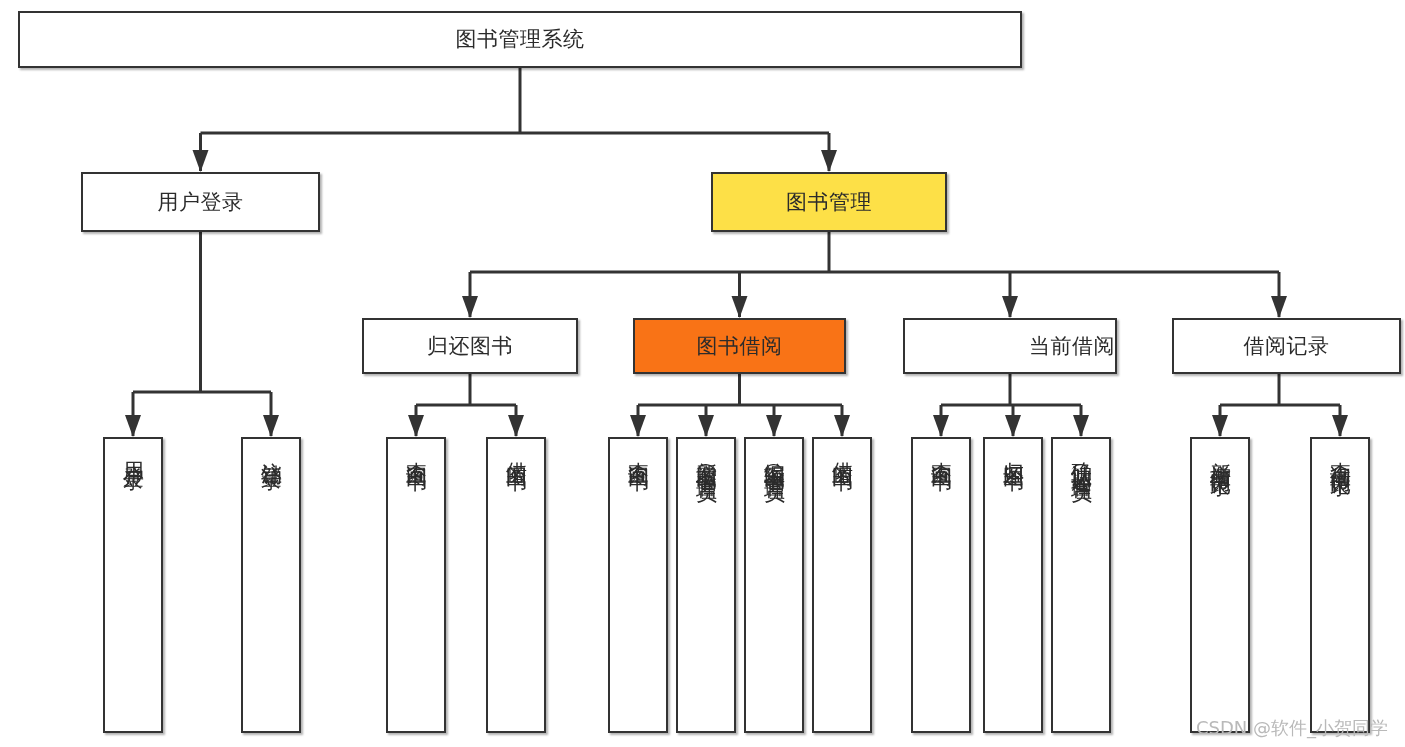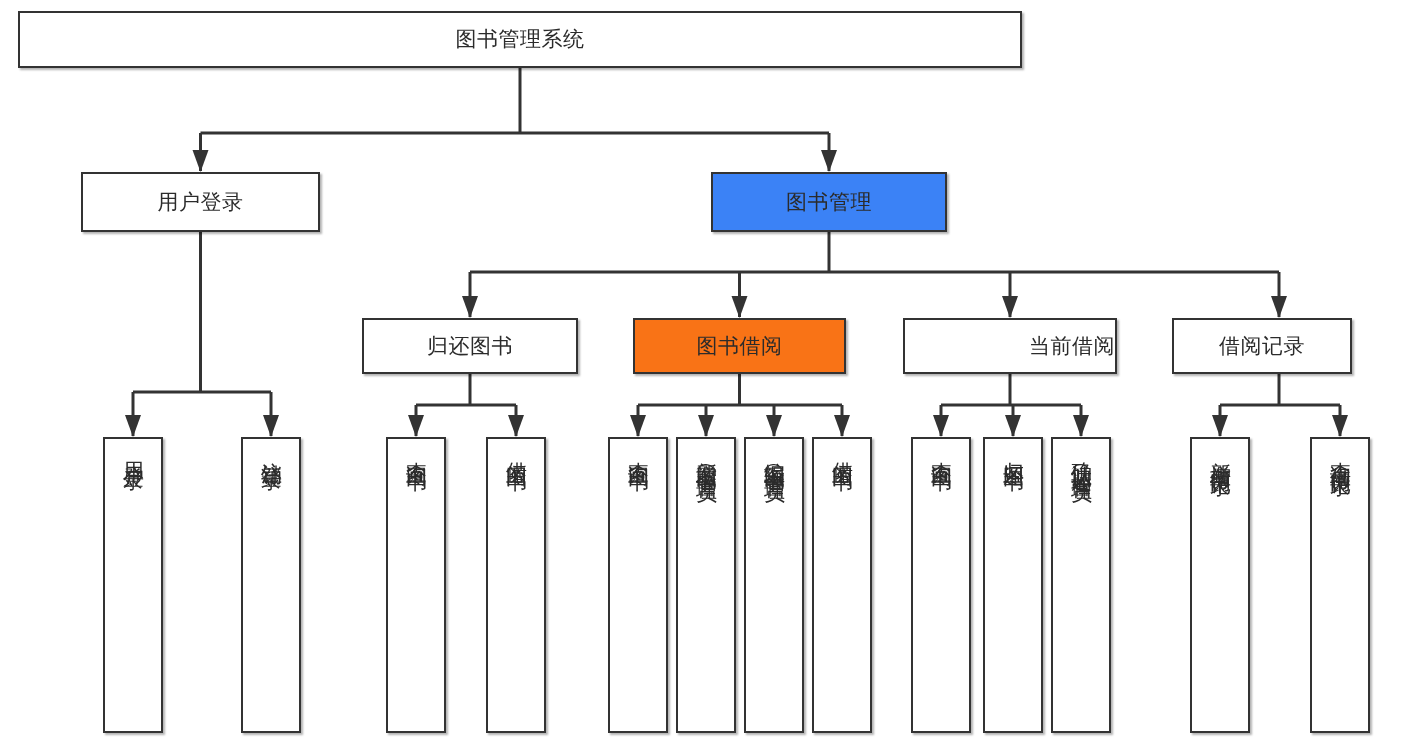--- a/index.html
+++ b/index.html
@@ -125,33 +125,33 @@
       <line x1="1340" y1="405" x2="1340" y2="436" stroke="#333333" stroke-width="3"></line>
       <polygon points="1332,415 1348,415 1340,437" fill="#333333"></polygon>
     </svg>
   <div id="nodes">
       <div class="node horiz" style="left: 18px; top: 11px; width: 1004px; height: 57px; border-color: rgb(51, 51, 51); background: rgb(255, 255, 255); color: rgb(43, 43, 43);">
         <span class="node-label">图书管理系统</span>
       </div>
       <div class="node horiz" style="left: 81px; top: 172px; width: 239px; height: 60px; border-color: rgb(51, 51, 51); background: rgb(255, 255, 255); color: rgb(43, 43, 43);">
         <span class="node-label">用户登录</span>
       </div>
-      <div class="node horiz" style="left: 711px; top: 172px; width: 236px; height: 60px; border-color: rgb(51, 51, 51); background: #3b82f6; color: rgb(43, 43, 43);">
+      <div class="node horiz" style="left: 711px; top: 172px; width: 236px; height: 60px; border-color: rgb(51, 51, 51); background: #fde047; color: rgb(43, 43, 43);">
         <span class="node-label">图书管理</span>
       </div>
       <div class="node horiz" style="left: 362px; top: 318px; width: 216px; height: 56px; border-color: rgb(51, 51, 51); background: rgb(255, 255, 255); color: rgb(43, 43, 43);">
         <span class="node-label">归还图书</span>
       </div>
       <div class="node horiz" style="left: 633px; top: 318px; width: 213px; height: 56px; border-color: rgb(51, 51, 51); background: #f97316; color: rgb(43, 43, 43);">
         <span class="node-label">图书借阅</span>
       </div>
       <div class="node horiz" style="left: 903px; top: 318px; width: 214px; height: 56px; border-color: rgb(51, 51, 51); background: rgb(255, 255, 255); color: rgb(43, 43, 43); justify-content: flex-end;">
         <span class="node-label">当前借阅</span>
       </div>
-      <div class="node horiz" style="left: 1172px; top: 318px; width: 180px; height: 56px; border-color: rgb(51, 51, 51); background: rgb(255, 255, 255); color: rgb(43, 43, 43);">
+      <div class="node horiz" style="left: 1172px; top: 318px; width: 229px; height: 56px; border-color: rgb(51, 51, 51); background: rgb(255, 255, 255); color: rgb(43, 43, 43);">
         <span class="node-label">借阅记录</span>
       </div>
       <div class="node vert" style="left: 103px; top: 437px; width: 60px; height: 296px; border-color: rgb(51, 51, 51); background: rgb(255, 255, 255); color: rgb(43, 43, 43);">
         <span class="node-label">用户登录</span>
       </div>
       <div class="node vert" style="left: 241px; top: 437px; width: 60px; height: 296px; border-color: rgb(51, 51, 51); background: rgb(255, 255, 255); color: rgb(43, 43, 43);">
         <span class="node-label">注销登录</span>
       </div>
       <div class="node vert" style="left: 386px; top: 437px; width: 60px; height: 296px; border-color: rgb(51, 51, 51); background: rgb(255, 255, 255); color: rgb(43, 43, 43);">
         <span class="node-label">查询图书</span>
@@ -180,13 +180,14 @@
       <div class="node vert" style="left: 1051px; top: 437px; width: 60px; height: 296px; border-color: rgb(51, 51, 51); background: rgb(255, 255, 255); color: rgb(43, 43, 43);">
         <span class="node-label">确认归还（管理员）</span>
       </div>
       <div class="node vert" style="left: 1190px; top: 437px; width: 60px; height: 296px; border-color: rgb(51, 51, 51); background: rgb(255, 255, 255); color: rgb(43, 43, 43);">
         <span class="node-label">新增借阅记录</span>
       </div>
       <div class="node vert" style="left: 1310px; top: 437px; width: 60px; height: 296px; border-color: rgb(51, 51, 51); background: rgb(255, 255, 255); color: rgb(43, 43, 43);">
         <span class="node-label">查询借阅记录</span>
       </div>
     </div>
+  <div class="watermark" style="left: 1196px; top: 716px; color: rgb(185, 185, 185);">CSDN @软件_小贺同学</div>
 </div>
 
 </body></html>

